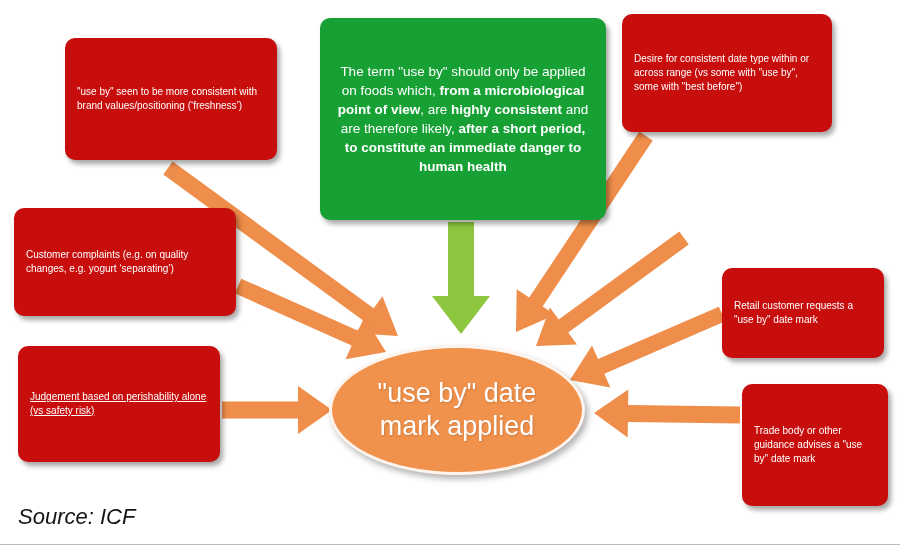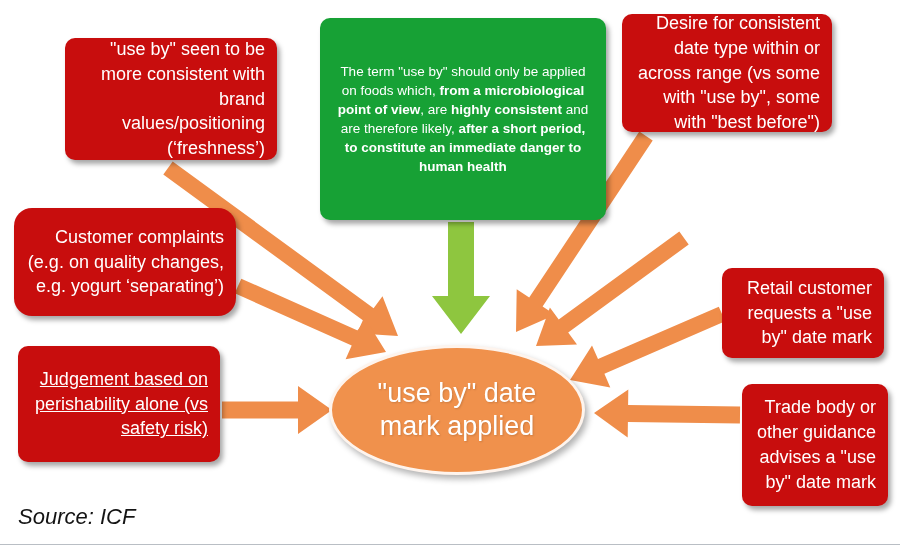--- a/index.html
+++ b/index.html
@@ -4,34 +4,34 @@
 <style>
   html,body{margin:0;padding:0;background:#fff;}
   .canvas{
     position:relative;width:900px;height:550px;background:#ffffff;
     font-family:"Liberation Sans",sans-serif;overflow:hidden;
   }
   #arrows-layer{position:absolute;left:0;top:0;z-index:1;pointer-events:none;}
   .rbox{
     position:absolute;z-index:2;background:var(--red-box);color:#fff;
     border-radius:10px;box-shadow:3px 4px 5px rgba(0,0,0,.35);
-    display:flex;align-items:center;justify-content:center;text-align:right;
-    font-size:18px;line-height:1.38;padding:20px 12px;box-sizing:border-box;
+    display:flex;align-items:center;justify-content:center;text-align:left;
+    font-size:10px;line-height:1.38;padding:20px 12px;box-sizing:border-box;
   }
   .gbox{
     position:absolute;z-index:2;left:320px;top:18px;width:286px;height:202px;
     background:var(--green-box);color:#fff;border-radius:10px;
     box-shadow:3px 4px 5px rgba(0,0,0,.35);
     display:flex;align-items:center;justify-content:center;
     padding:10px 16px;box-sizing:border-box;
   }
   .gtext{text-align:center;font-size:13.5px;line-height:1.42;}
   .gtext b{font-weight:bold;}
   #box1{left:65px;top:38px;width:212px;height:122px;}
-  #box2{left:14px;top:208px;width:222px;height:108px;border-radius:18px;}
+  #box2{left:14px;top:208px;width:222px;height:108px;}
   #box3{left:18px;top:346px;width:202px;height:116px;text-decoration:underline;}
   #box4{left:622px;top:14px;width:210px;height:118px;}
   #box5{left:680px;top:142px;width:198px;height:100px;}
   #box6{left:722px;top:268px;width:162px;height:90px;}
   #box7{left:742px;top:362px;width:146px;height:122px;margin-top:22px;}
   .ellipse{
     position:absolute;z-index:3;left:329px;top:345px;width:256px;height:130px;
     background:var(--ellipse-fill);
     border:3px solid rgba(255,255,255,.9);border-radius:50%;
     box-shadow:3px 4px 6px rgba(0,0,0,.3);

